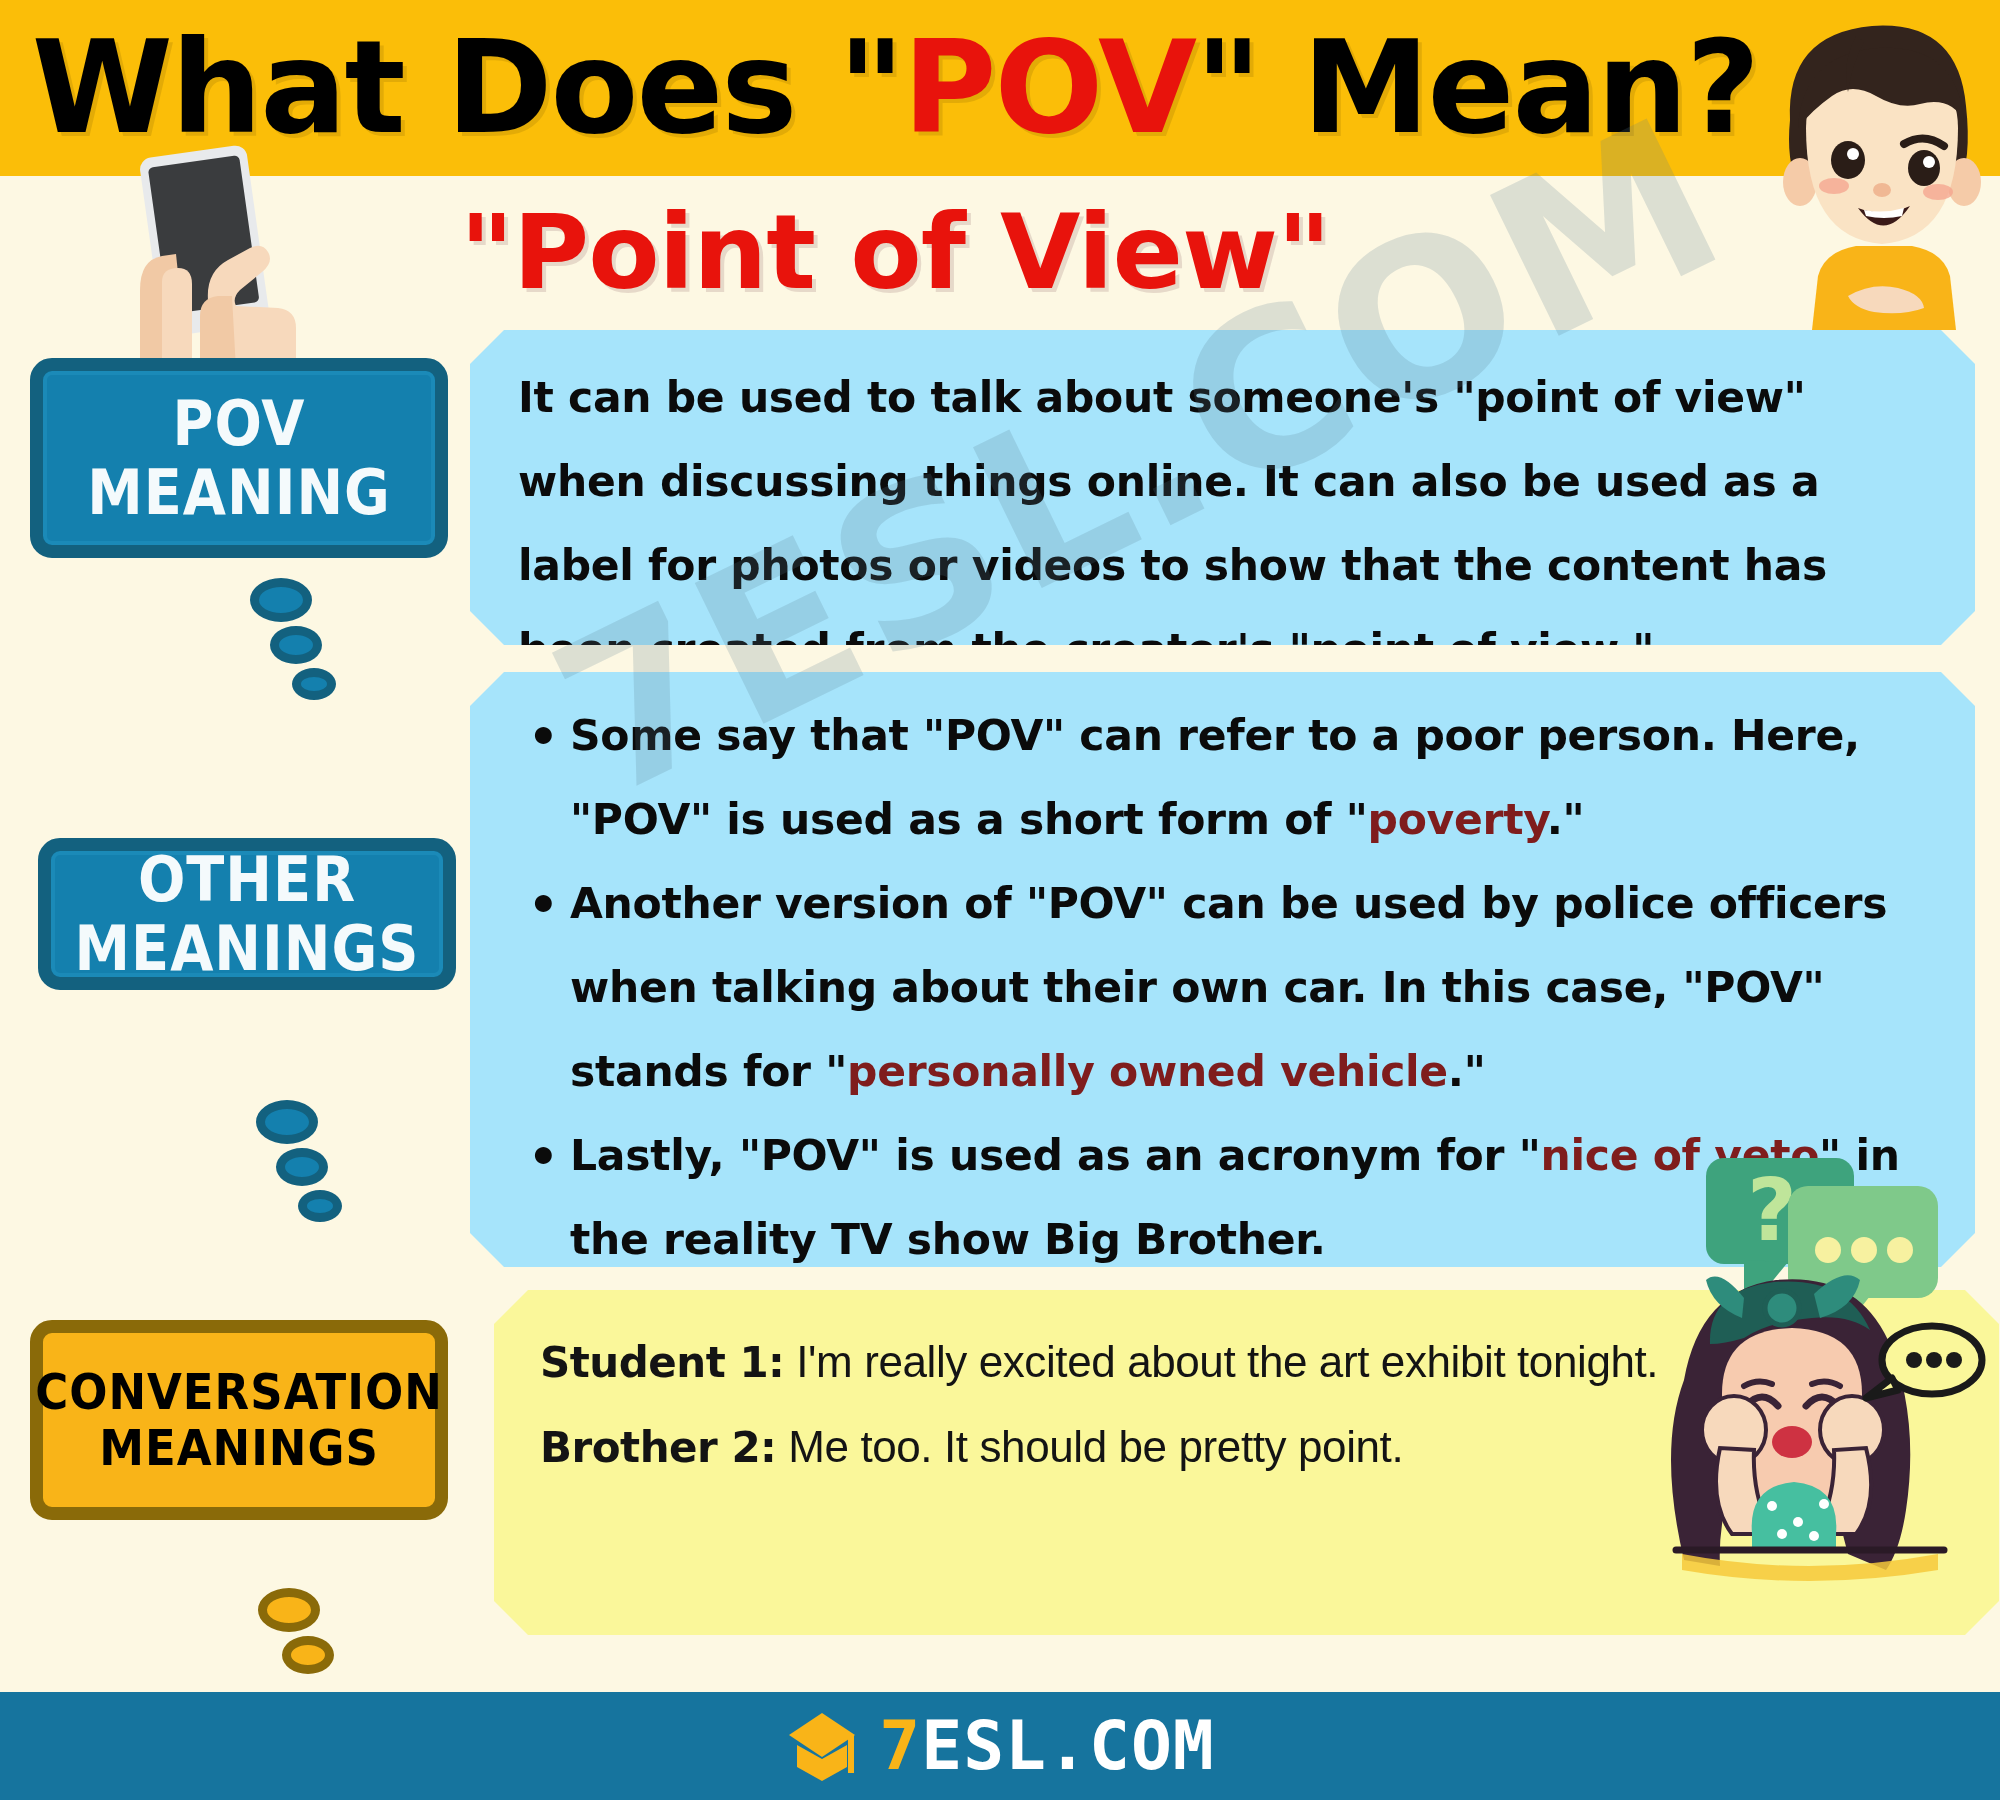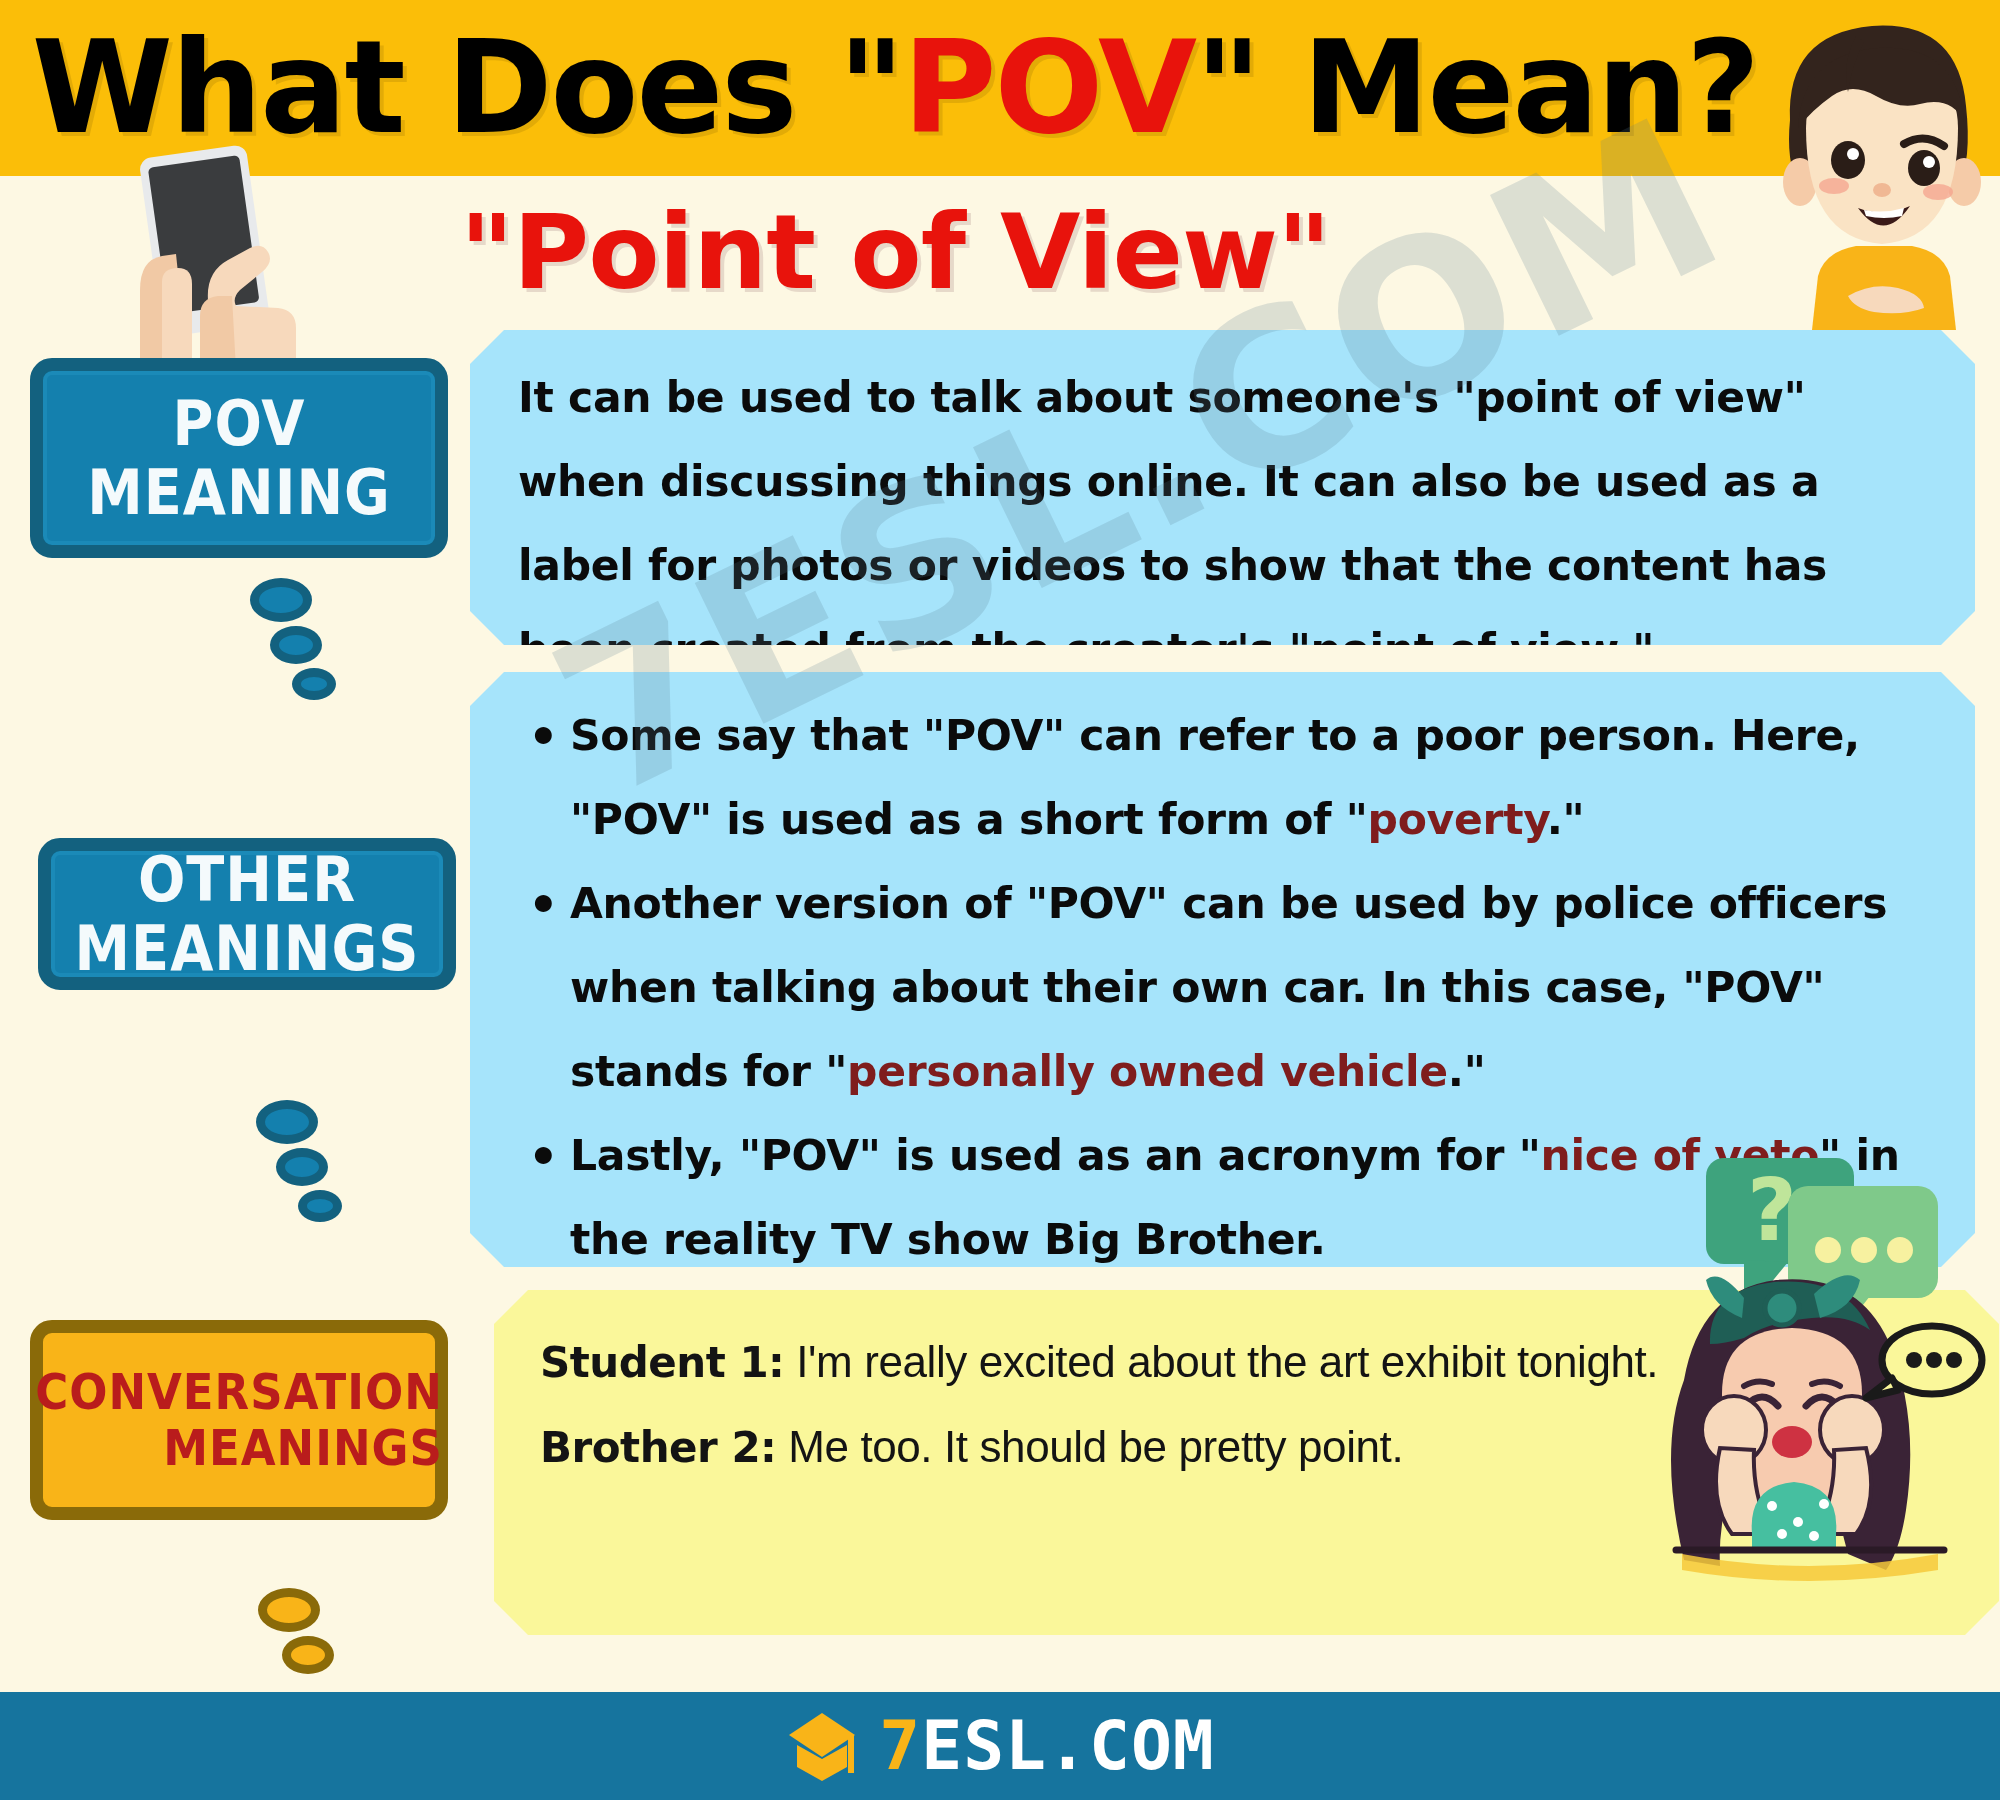--- a/index.html
+++ b/index.html
@@ -153,21 +153,21 @@
     background: #1480AE;
     border: 13px solid #13617F;
     box-shadow: inset 0 0 0 4px #1B8AB8;
   }
   .lb-blue .lbl { color: #F4FAFC; }
 
   .lb-yellow {
     background: #F9B418;
     border: 13px solid #8A6A09;
   }
-  .lb-yellow .lbl { color: #b91c1c; text-align: right; }
+  .lb-yellow .lbl { color: #000000; }
 
   #lb-pov   { left: 30px; top: 358px; width: 418px; height: 200px; }
   #lb-pov .lbl { font-size: 62px; }
 
   #lb-other { left: 38px; top: 838px; width: 418px; height: 152px; }
   #lb-other .lbl { font-size: 62px; }
 
   #lb-conv  { left: 30px; top: 1320px; width: 418px; height: 200px; }
   #lb-conv .lbl { font-size: 50px; }
 

